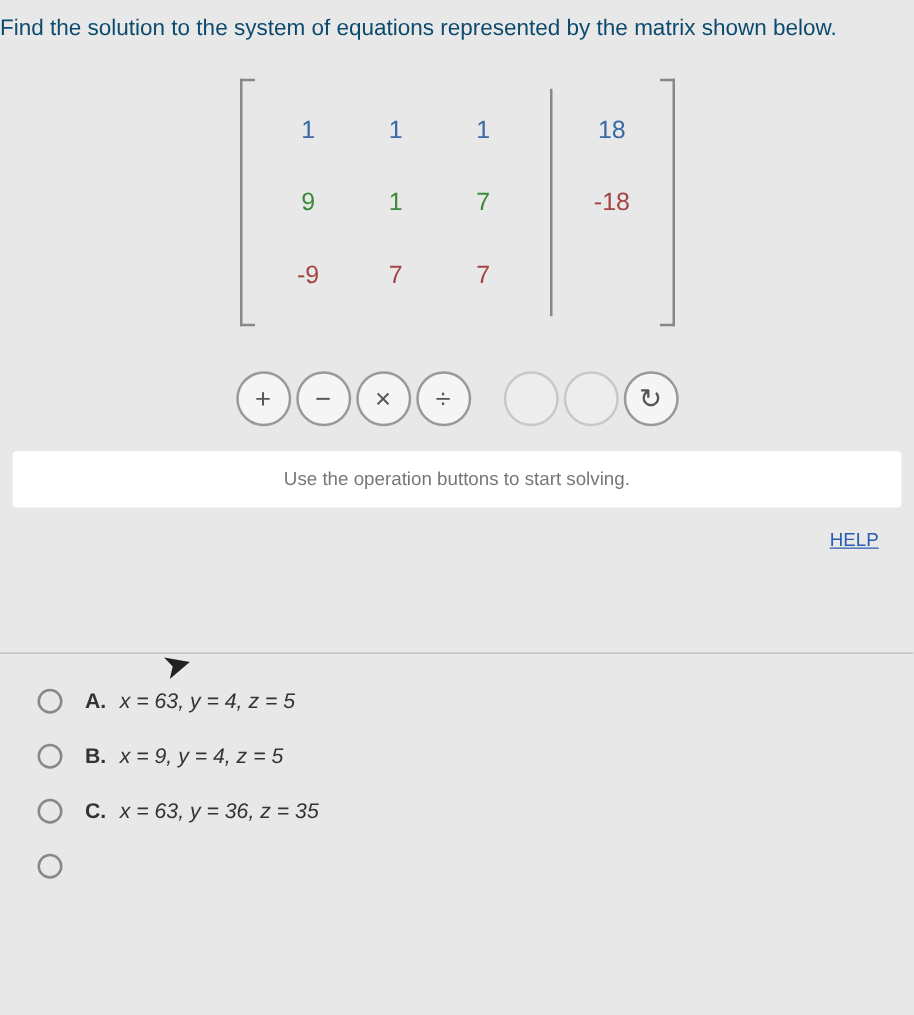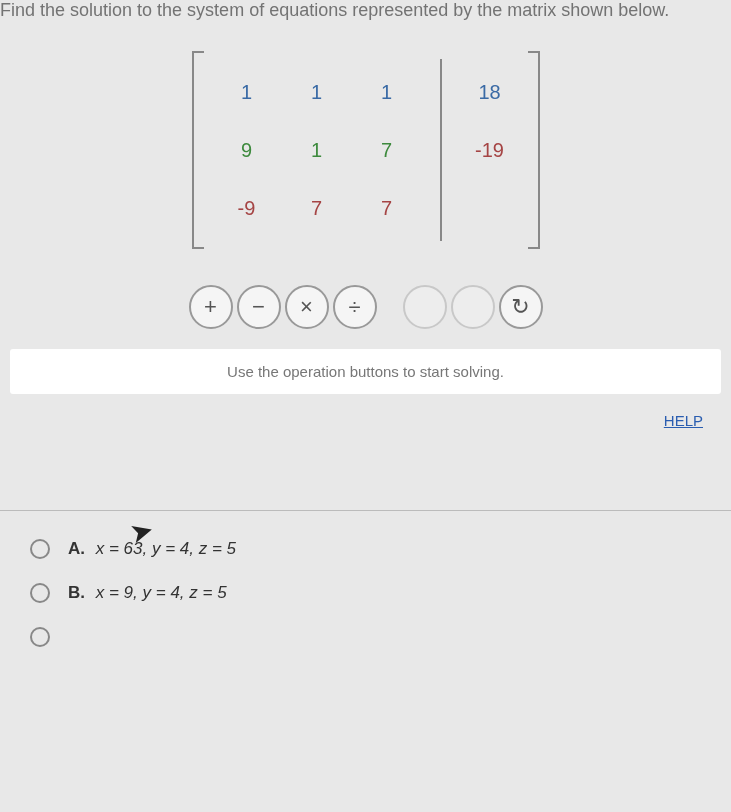--- a/index.html
+++ b/index.html
@@ -5,23 +5,23 @@
     * { box-sizing: border-box; margin: 0; padding: 0; }
     body {
       font-family: Arial, sans-serif;
       background: #e8e8e8;
       width: 731px;
       height: 812px;
       overflow: hidden;
       position: relative;
     }
     .question-text {
-      padding: 0 6px 10px 0;
+      padding: 12px 6px 10px 0;
       font-size: 18px;
-      color: #737373;
+      color: #0c4a6e;
     }
     .matrix-container {
       display: flex;
       justify-content: center;
       align-items: center;
       padding: 20px 0 30px 0;
     }
     .matrix {
       display: flex;
       align-items: stretch;
@@ -162,21 +162,21 @@
         <div class="matrix-cell">7</div>
         <div class="matrix-cell">7</div>
       </div>
     </div>
     <div class="aug-bar"></div>
     <div class="matrix-body aug-col">
       <div class="matrix-row row0">
         <div class="matrix-cell">18</div>
       </div>
       <div class="matrix-row row2">
-        <div class="matrix-cell">-19</div>
+        <div class="matrix-cell">-18</div>
       </div>
     </div>
     <div class="bracket-right"></div>
   </div>
 </div>
 
 <div class="op-toolbar">
   <div class="op-btn">+</div>
   <div class="op-btn">−</div>
   <div class="op-btn">×</div>
@@ -207,14 +207,21 @@
   </div>
   <div class="answer-option">
     <div class="radio"></div>
     <div class="answer-label">
       <span class="letter">B.</span>
       <span class="math">x = 9, y = 4, z = 5</span>
     </div>
   </div>
   <div class="answer-option">
     <div class="radio"></div>
+    <div class="answer-label">
+      <span class="letter">C.</span>
+      <span class="math">x = 63, y = 36, z = 35</span>
+    </div>
+  </div>
+  <div class="answer-option">
+    <div class="radio"></div>
   </div>
 </div>
 
 </body></html>

